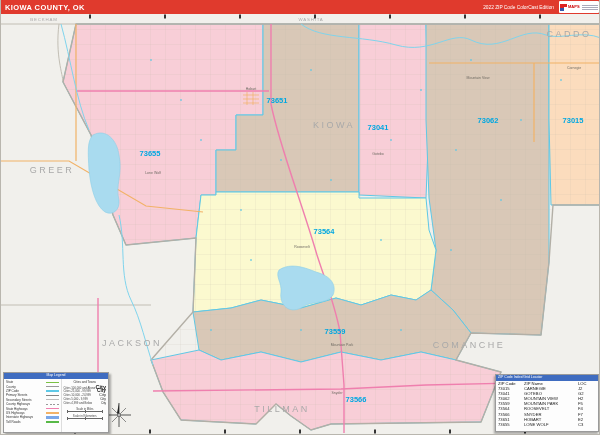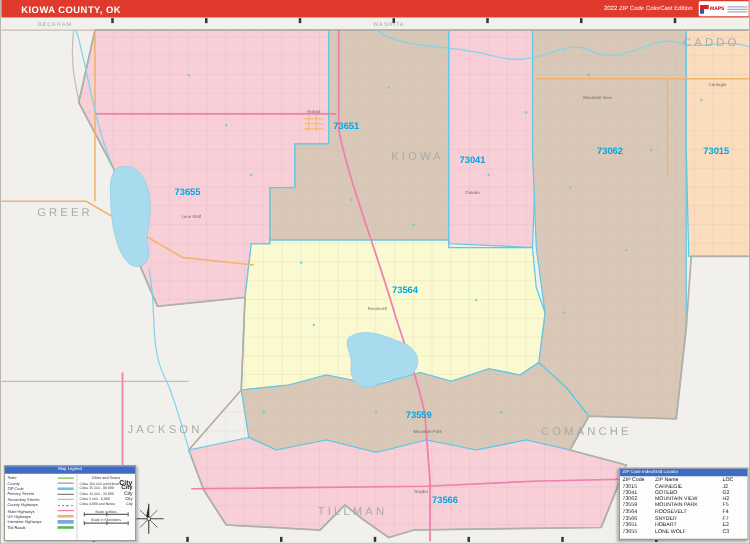--- a/index.html
+++ b/index.html
@@ -5,21 +5,21 @@
   html,body{margin:0;padding:0;}
   body{
     width:600px;height:435px;position:relative;overflow:hidden;
     font-family:"Liberation Sans",sans-serif;background:#fff;
     border-left:1px solid #b9b6ae;border-right:1px solid #b9b6ae;border-bottom:1px solid #b9b6ae;
     box-sizing:border-box;
   }
   
   .header{position:absolute;top:0;left:0;width:600px;height:14px;background:var(--header-red);
           display:flex;align-items:center;z-index:8;}
-  .hd-title{color:#fff;font-weight:bold;font-size:7.5px;letter-spacing:.4px;margin-left:16px;white-space:nowrap;}
+  .hd-title{color:#fff;font-weight:bold;font-size:7.5px;letter-spacing:.4px;margin-left:4px;white-space:nowrap;}
   .hd-edition{color:#fff;font-size:4.8px;margin-left:auto;margin-right:5px;white-space:nowrap;}
   .logo{width:40px;height:12px;background:#fff;margin-right:2px;border-radius:1px;
         display:flex;align-items:center;padding:1px;box-sizing:border-box;}
   .logo-checker{width:7px;height:7px;margin-right:1px;
         background:conic-gradient(#d22 0 25%,#fff 0 50%,#35a 0 75%,#d22 0);}
   .logo-word{font-size:4px;font-weight:bold;color:#c00;line-height:4px;}
   .logo-lines{margin-left:2px;flex:1;display:flex;flex-direction:column;gap:1px;}
   .logo-lines i{height:1px;background:#aab;display:block;}
   
   svg.map{position:absolute;top:0;left:0;z-index:1;}

